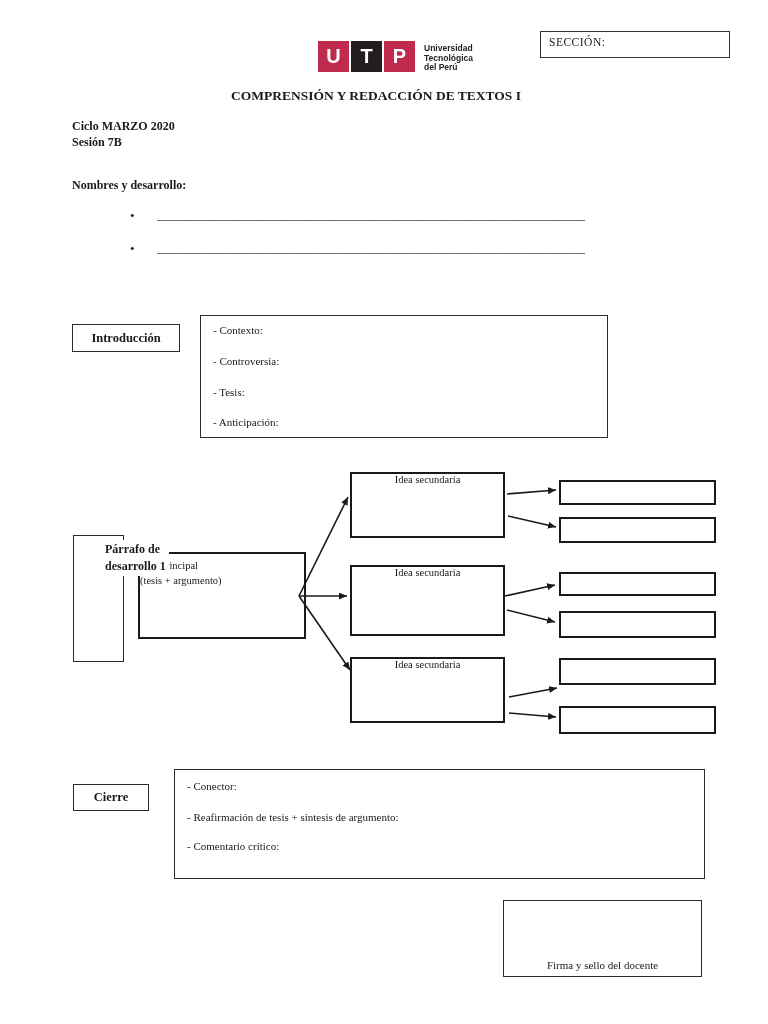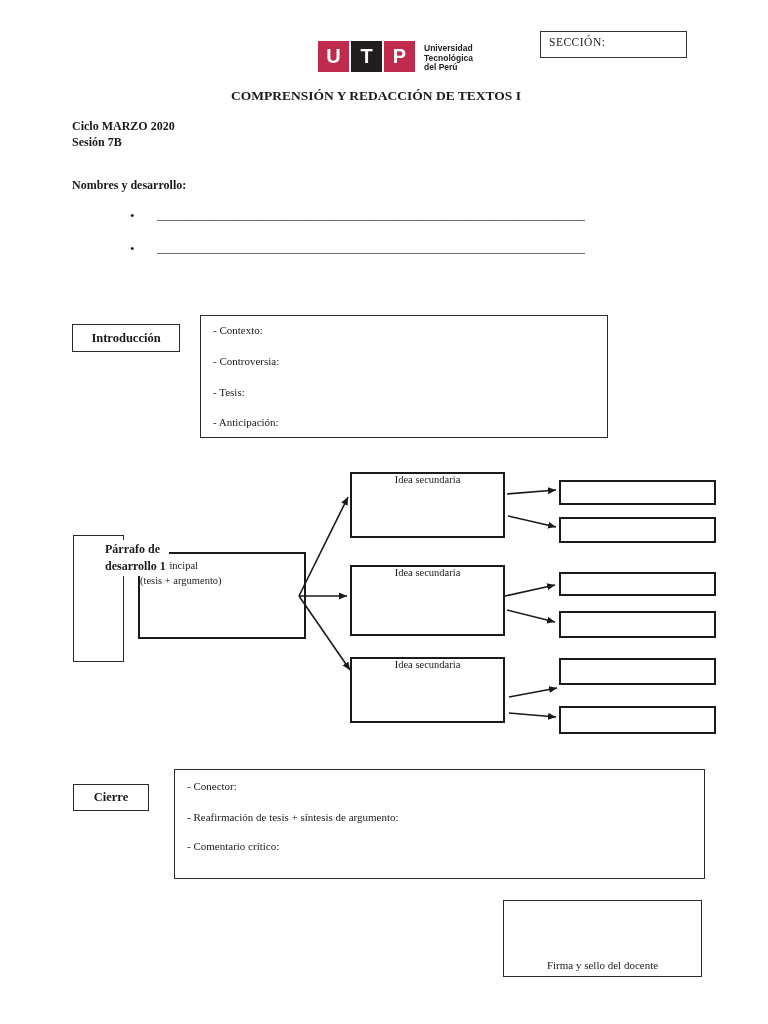--- a/index.html
+++ b/index.html
@@ -3,21 +3,21 @@
 <meta charset="utf-8">
 <style>
   html,body{margin:0;padding:0;background:#ffffff;}
   .page{
     position:relative;width:768px;height:1024px;background:#ffffff;
     font-family:"Liberation Serif","DejaVu Serif",serif;color:#1a1a1a;overflow:hidden;
   }
   .abs{position:absolute;}
   .box{position:absolute;border:1.5px solid #2a2a2a;background:transparent;box-sizing:border-box;}
   .thick{border-width:2px;border-color:#1a1a1a;}
-  .section-box{left:540px;top:31px;width:147px;height:27px;border:1.5px solid #333;
+  .section-box{left:540px;top:31px;width:190px;height:27px;border:1.5px solid #333;
     font-size:11.5px;padding:4px 0 0 8px;letter-spacing:.5px;}
   
   .logo-squares{left:318px;top:41px;display:flex;gap:2px;}
   .logo-sq{width:31px;height:31px;display:flex;align-items:center;justify-content:center;
     color:#fff;font-family:"Liberation Sans","DejaVu Sans",sans-serif;font-weight:bold;font-size:20px;}
   .logo-text{left:424px;top:44px;font-family:"Liberation Sans","DejaVu Sans",sans-serif;
     font-weight:bold;font-size:8.5px;line-height:9.5px;color:#222;}
   .course-title{left:0;top:88px;width:752px;text-align:center;font-size:13.5px;font-weight:bold;}
   .cycle{left:72px;top:119px;font-size:12px;font-weight:bold;}
   .session{left:72px;top:135px;font-size:12px;font-weight:bold;}

